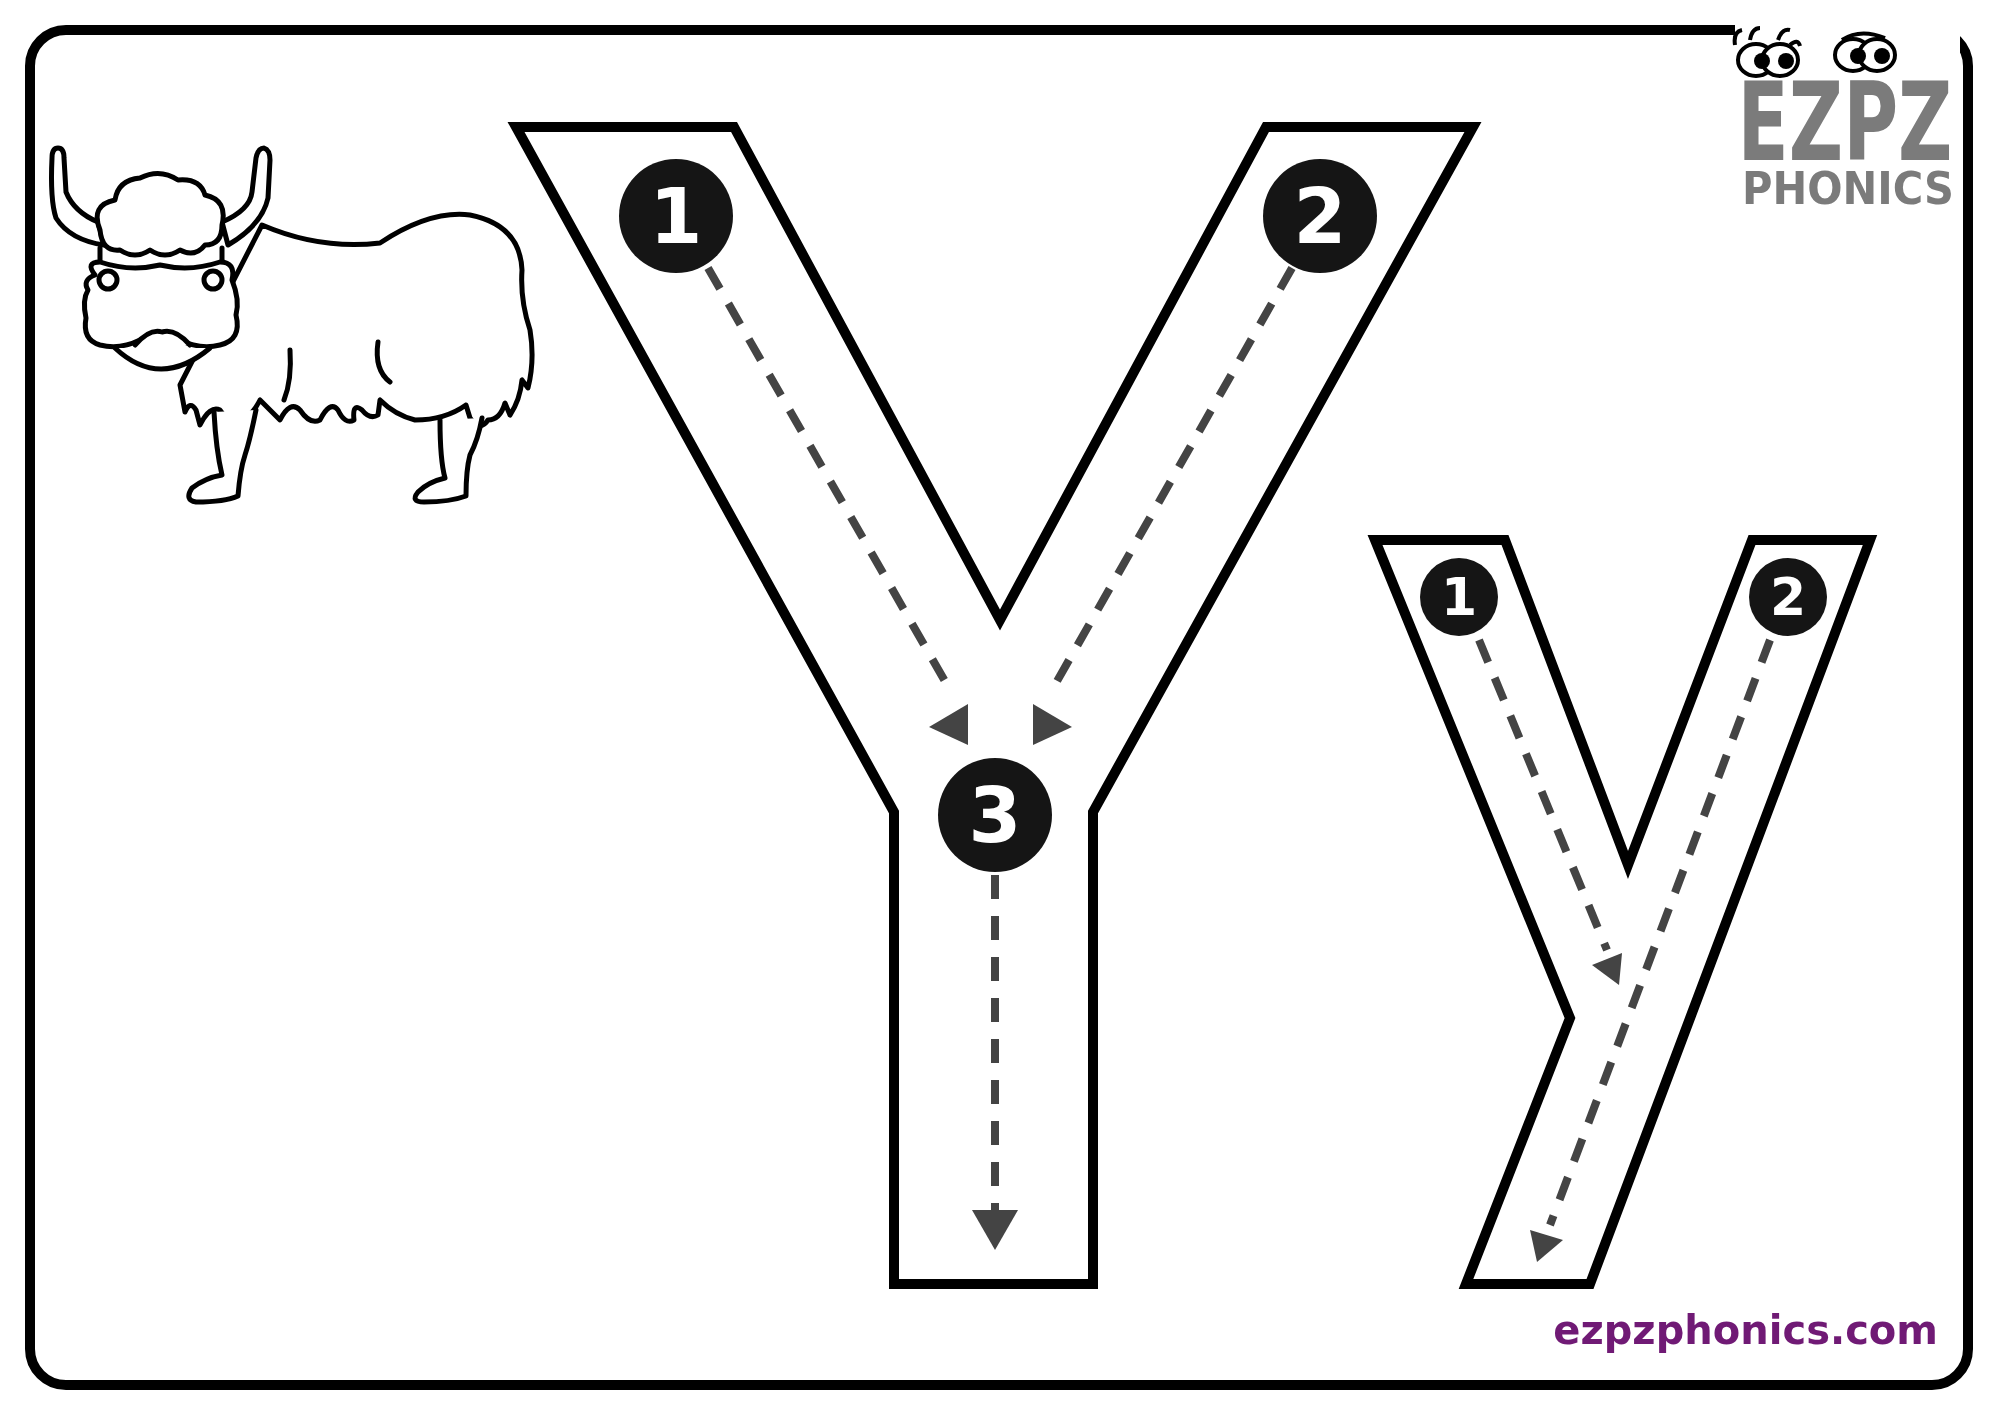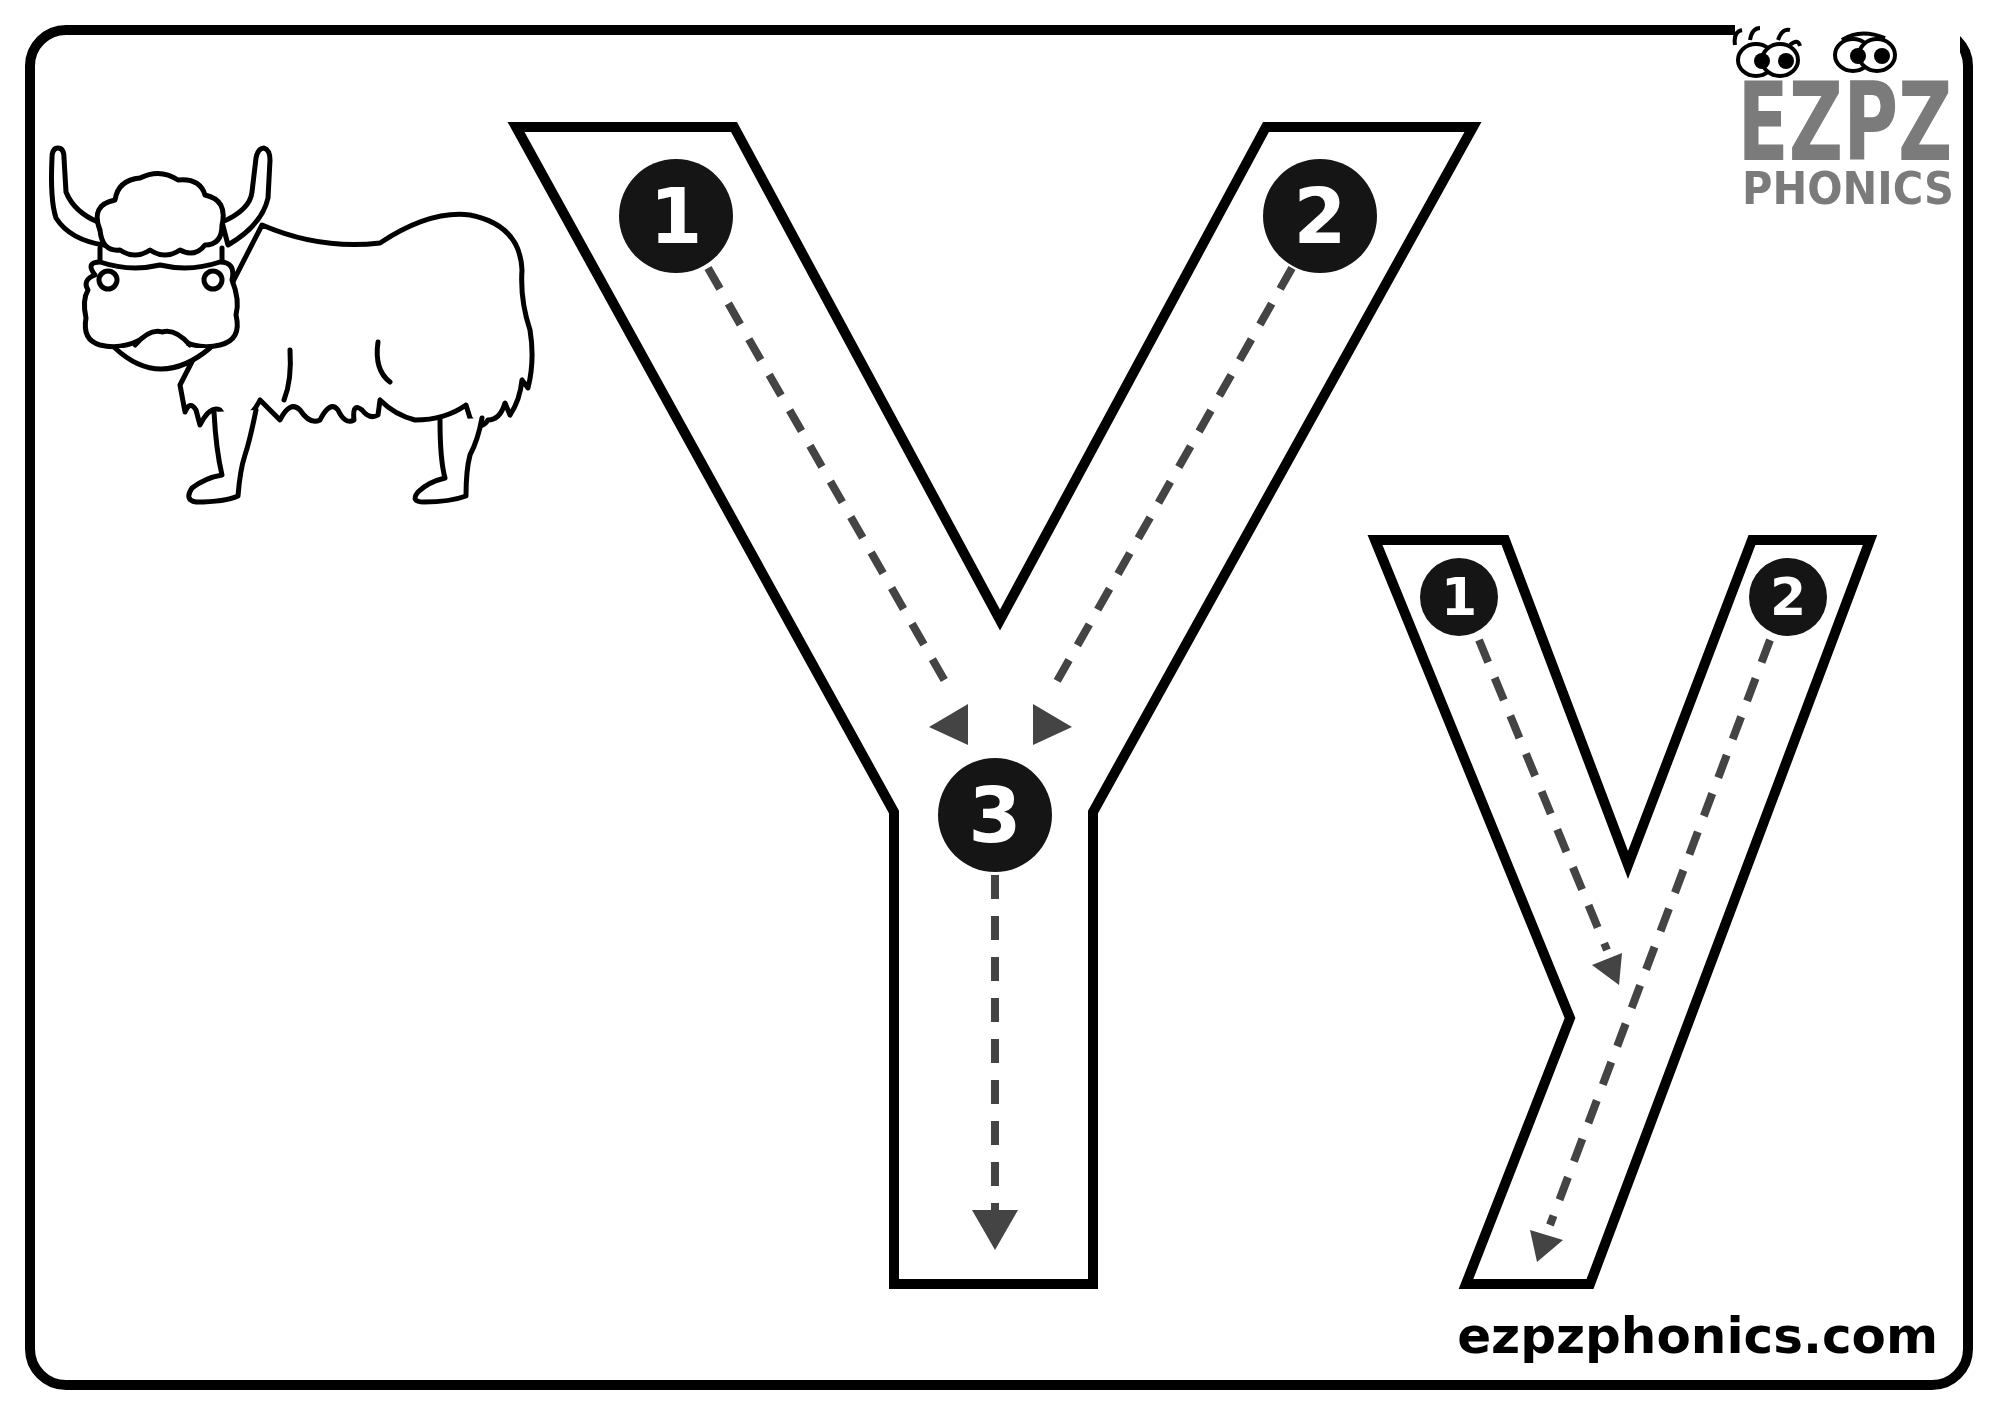--- a/index.html
+++ b/index.html
@@ -7,21 +7,21 @@
   svg{position:absolute;left:0;top:0;}
   .outline{fill:#fff;stroke:#000;stroke-width:10;stroke-linejoin:miter;}
   .dash{fill:none;stroke:#444;stroke-width:8;stroke-dasharray:24 17;}
   .arrowhead{fill:#444;}
   .num-circle{fill:#151515;}
   .num{fill:#fff;font-family:"DejaVu Sans",sans-serif;font-weight:bold;text-anchor:middle;dominant-baseline:central;}
   .yak{fill:#fff;stroke:#000;stroke-width:5;stroke-linecap:round;stroke-linejoin:round;}
   .logo-letter{fill:#7b7b7b;font-family:"DejaVu Sans",sans-serif;font-weight:bold;}
   .eye-white{fill:#fff;stroke:#000;stroke-width:4;}
   .eye-pupil{fill:#000;}
-  .site{position:absolute;right:62px;top:1307px;font-family:"DejaVu Sans",sans-serif;font-weight:bold;font-size:50px;color:#000000;letter-spacing:0px;}
+  .site{position:absolute;right:62px;top:1307px;font-family:"DejaVu Sans",sans-serif;font-weight:bold;font-size:40px;color:#701a75;letter-spacing:0px;}
 </style>
 </head>
 <body>
 
 <svg width="2000" height="1414" viewBox="0 0 2000 1414">
 
   <rect x="30" y="30" width="1938" height="1355" rx="36" ry="36" fill="#fff" stroke="#000" stroke-width="10"></rect>
 
   <g>
 

